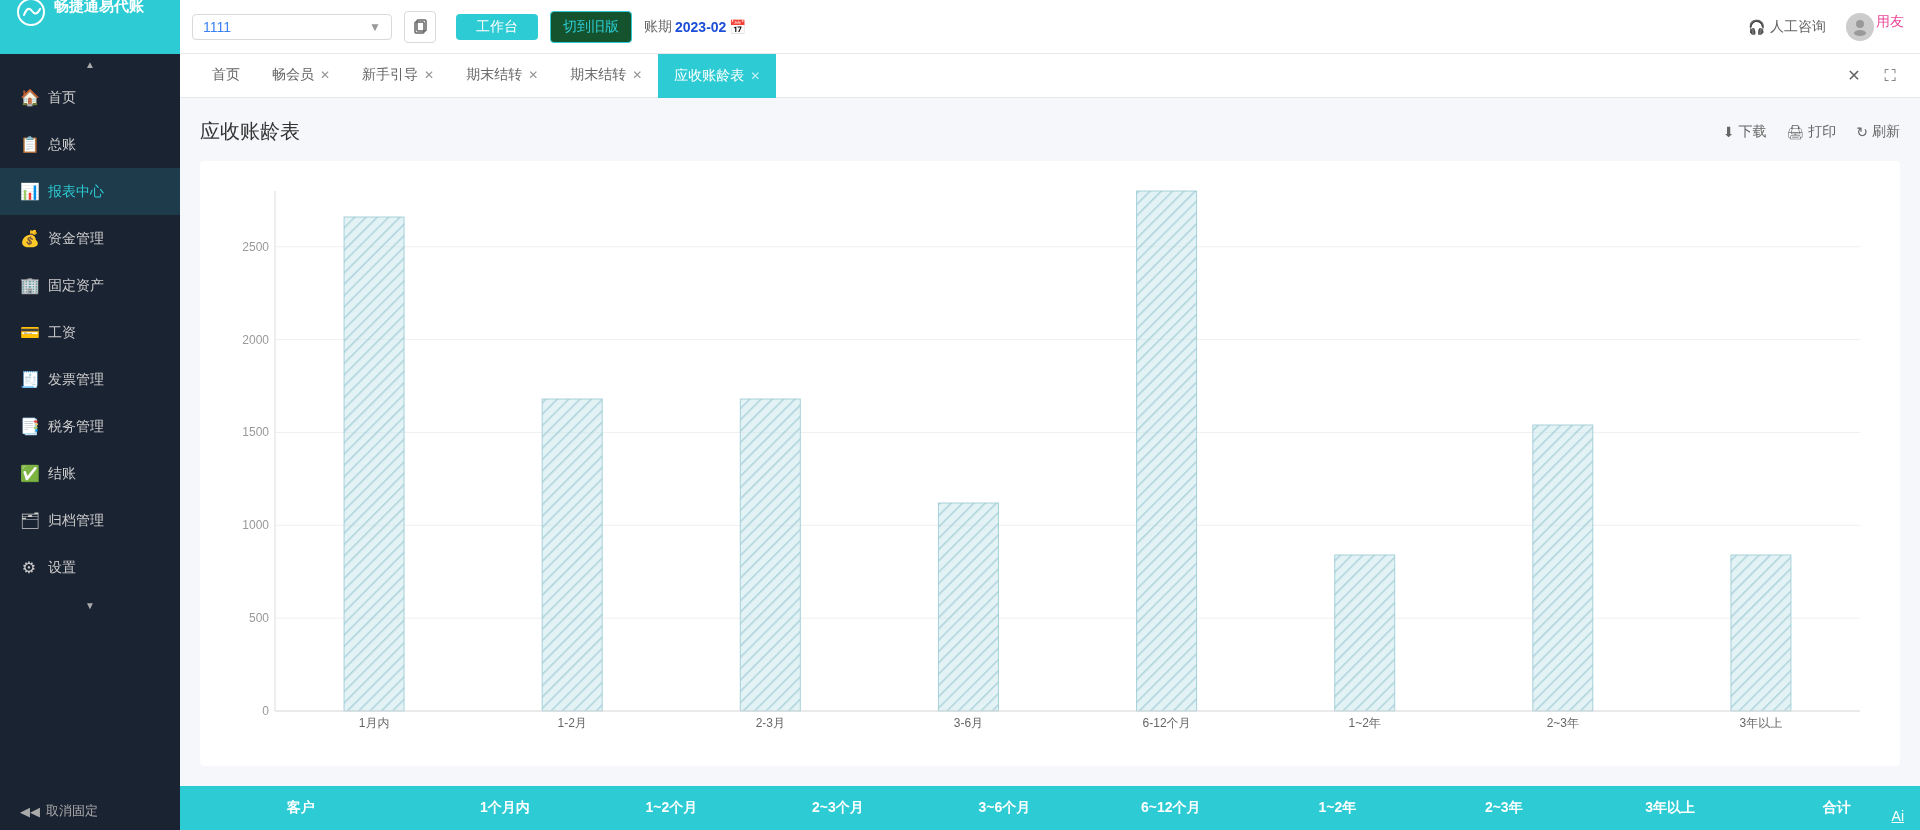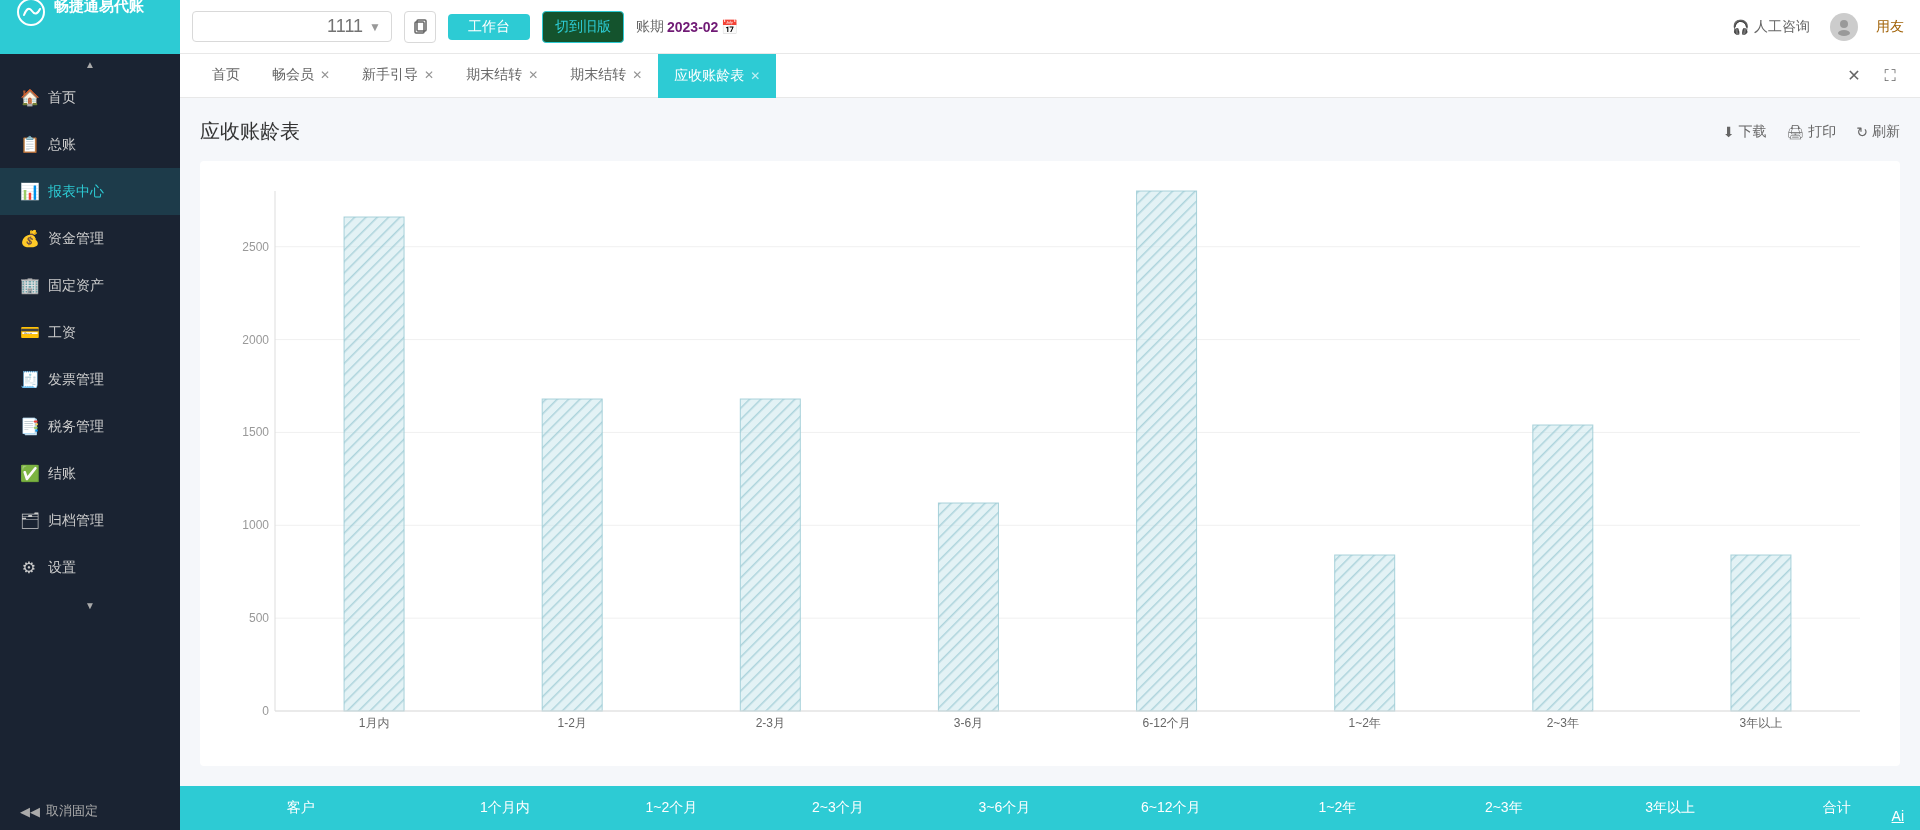--- a/index.html
+++ b/index.html
@@ -14,42 +14,42 @@
       width: 180px; display: flex; align-items: flex-start; gap: 8px;
       background: #2dcbd4; height: 60px; margin-left: -16px; padding: 0 16px; flex-shrink: 0;
     }
     .logo-icon { width: 30px; height: 30px; }
     .logo-text { color: #fff; font-size: 15px; font-weight: bold; white-space: nowrap; }
     .company-selector {
       display: flex; align-items: center; gap: 6px; border: 1px solid #d9d9d9;
       border-radius: 4px; padding: 4px 10px; cursor: pointer; min-width: 200px;
       background: #fff;
     }
-    .company-name { font-size: 18px; color: #737373; flex: 1; text-align: right; }
+    .company-name { font-size: 14px; color: #3b82f6; flex: 1; }
     .chevron-down { color: #999; font-size: 12px; }
     .copy-btn {
       width: 32px; height: 32px; border: 1px solid #d9d9d9; border-radius: 4px;
       display: flex; align-items: center; justify-content: center; cursor: pointer;
       background: #fff; color: #666;
     }
     .workbench-btn {
       background: #2dcbd4; color: #fff; border: none; border-radius: 4px;
-      padding: 4px 20px; cursor: pointer; font-size: 14px;
+      padding: 4px 20px; cursor: pointer; font-size: 14px; margin-left: 8px;
     }
     .switch-btn {
       border: 1px solid #2dcbd4; color: #2dcbd4; background: #14532d;
       border-radius: 4px; padding: 6px 12px; cursor: pointer; font-size: 14px;
     }
     .period-area { display: flex; align-items: center; gap: 3px; color: #333; }
     .period-label { color: #666; }
-    .period-value { color: #701a75; font-weight: bold; }
+    .period-value { color: #1d4ed8; font-weight: bold; }
     .cal-icon { color: #2dcbd4; cursor: pointer; }
     .top-right { margin-left: auto; display: flex; align-items: center; gap: 20px; }
     .consult-btn { display: flex; align-items: center; gap: 4px; color: #666; cursor: pointer; font-size: 14px; }
-    .user-area { display: flex; align-items: center; gap: 18px; cursor: pointer; color: #a16207; }
+    .user-area { display: flex; align-items: flex-start; gap: 2px; cursor: pointer; color: #ec4899; }
     .avatar { width: 28px; height: 28px; border-radius: 50%; background: #ccc; display: flex; align-items: center; justify-content: center; }
 
     
     .main-layout { display: flex; flex: 1; overflow: hidden; }
 
     
     .sidebar {
       width: 180px; background: #1a2332; display: flex; flex-direction: column;
       flex-shrink: 0; overflow-y: auto;
     }
@@ -109,21 +109,21 @@
       display: flex; flex-direction: column; overflow: hidden; min-height: 0;
     }
     .chart-area { flex: 1; position: relative; min-height: 0; }
 
     
     .table-header-bar {
       display: flex; background: #2dcbd4; color: #fff; height: 44px;
       align-items: center; flex-shrink: 0;
     }
     .th-cell {
-      flex: 1; text-align: center; font-size: 14px; padding: 0 8px;
+      flex: 1; text-align: center; font-size: 14px; padding: 0 8px; font-weight: bold;
     }
     .th-cell:first-child { flex: 1.5; }
 
     
     .ai-float-btn {
       position: fixed; bottom: 0; right: 0; background: #2dcbd4;
       color: #fff; padding: 6px 16px; font-size: 14px; cursor: pointer;
       border-radius: 4px 0 0 0;
       text-decoration: underline;
     }

